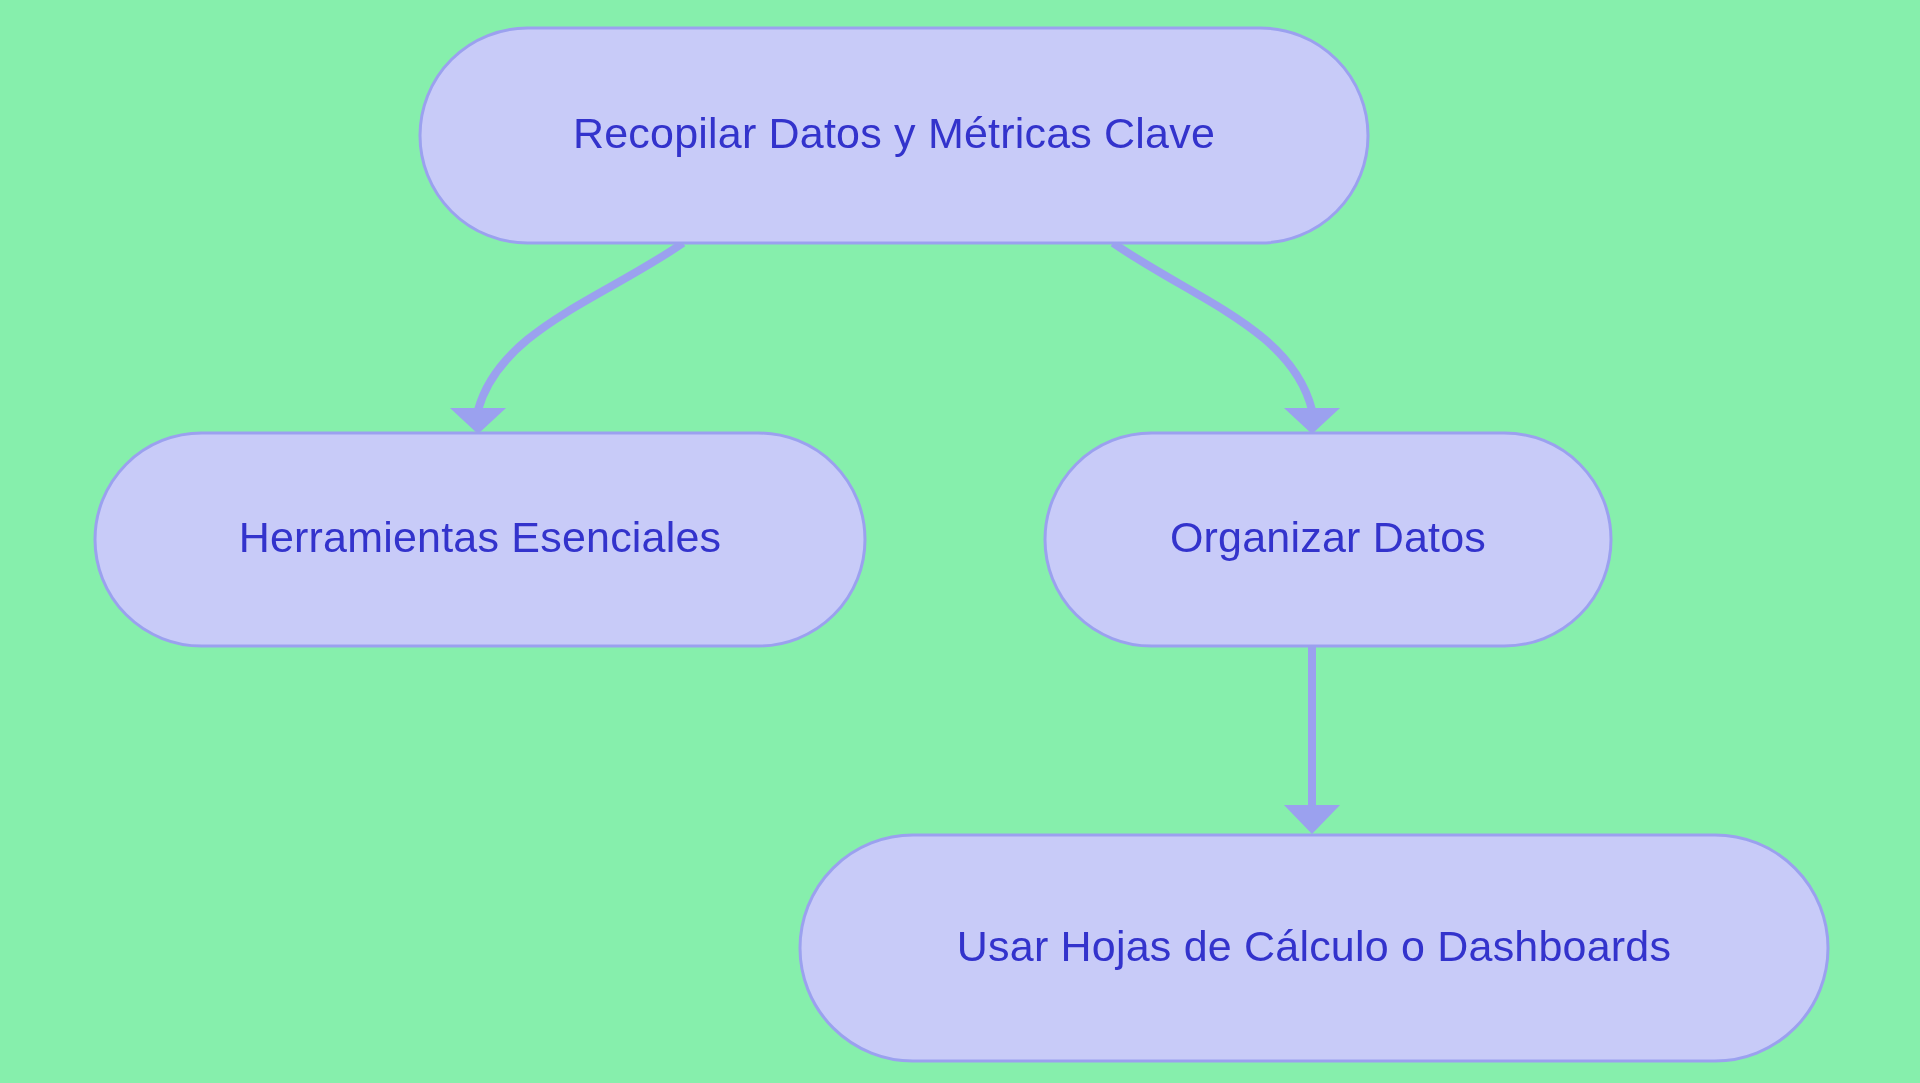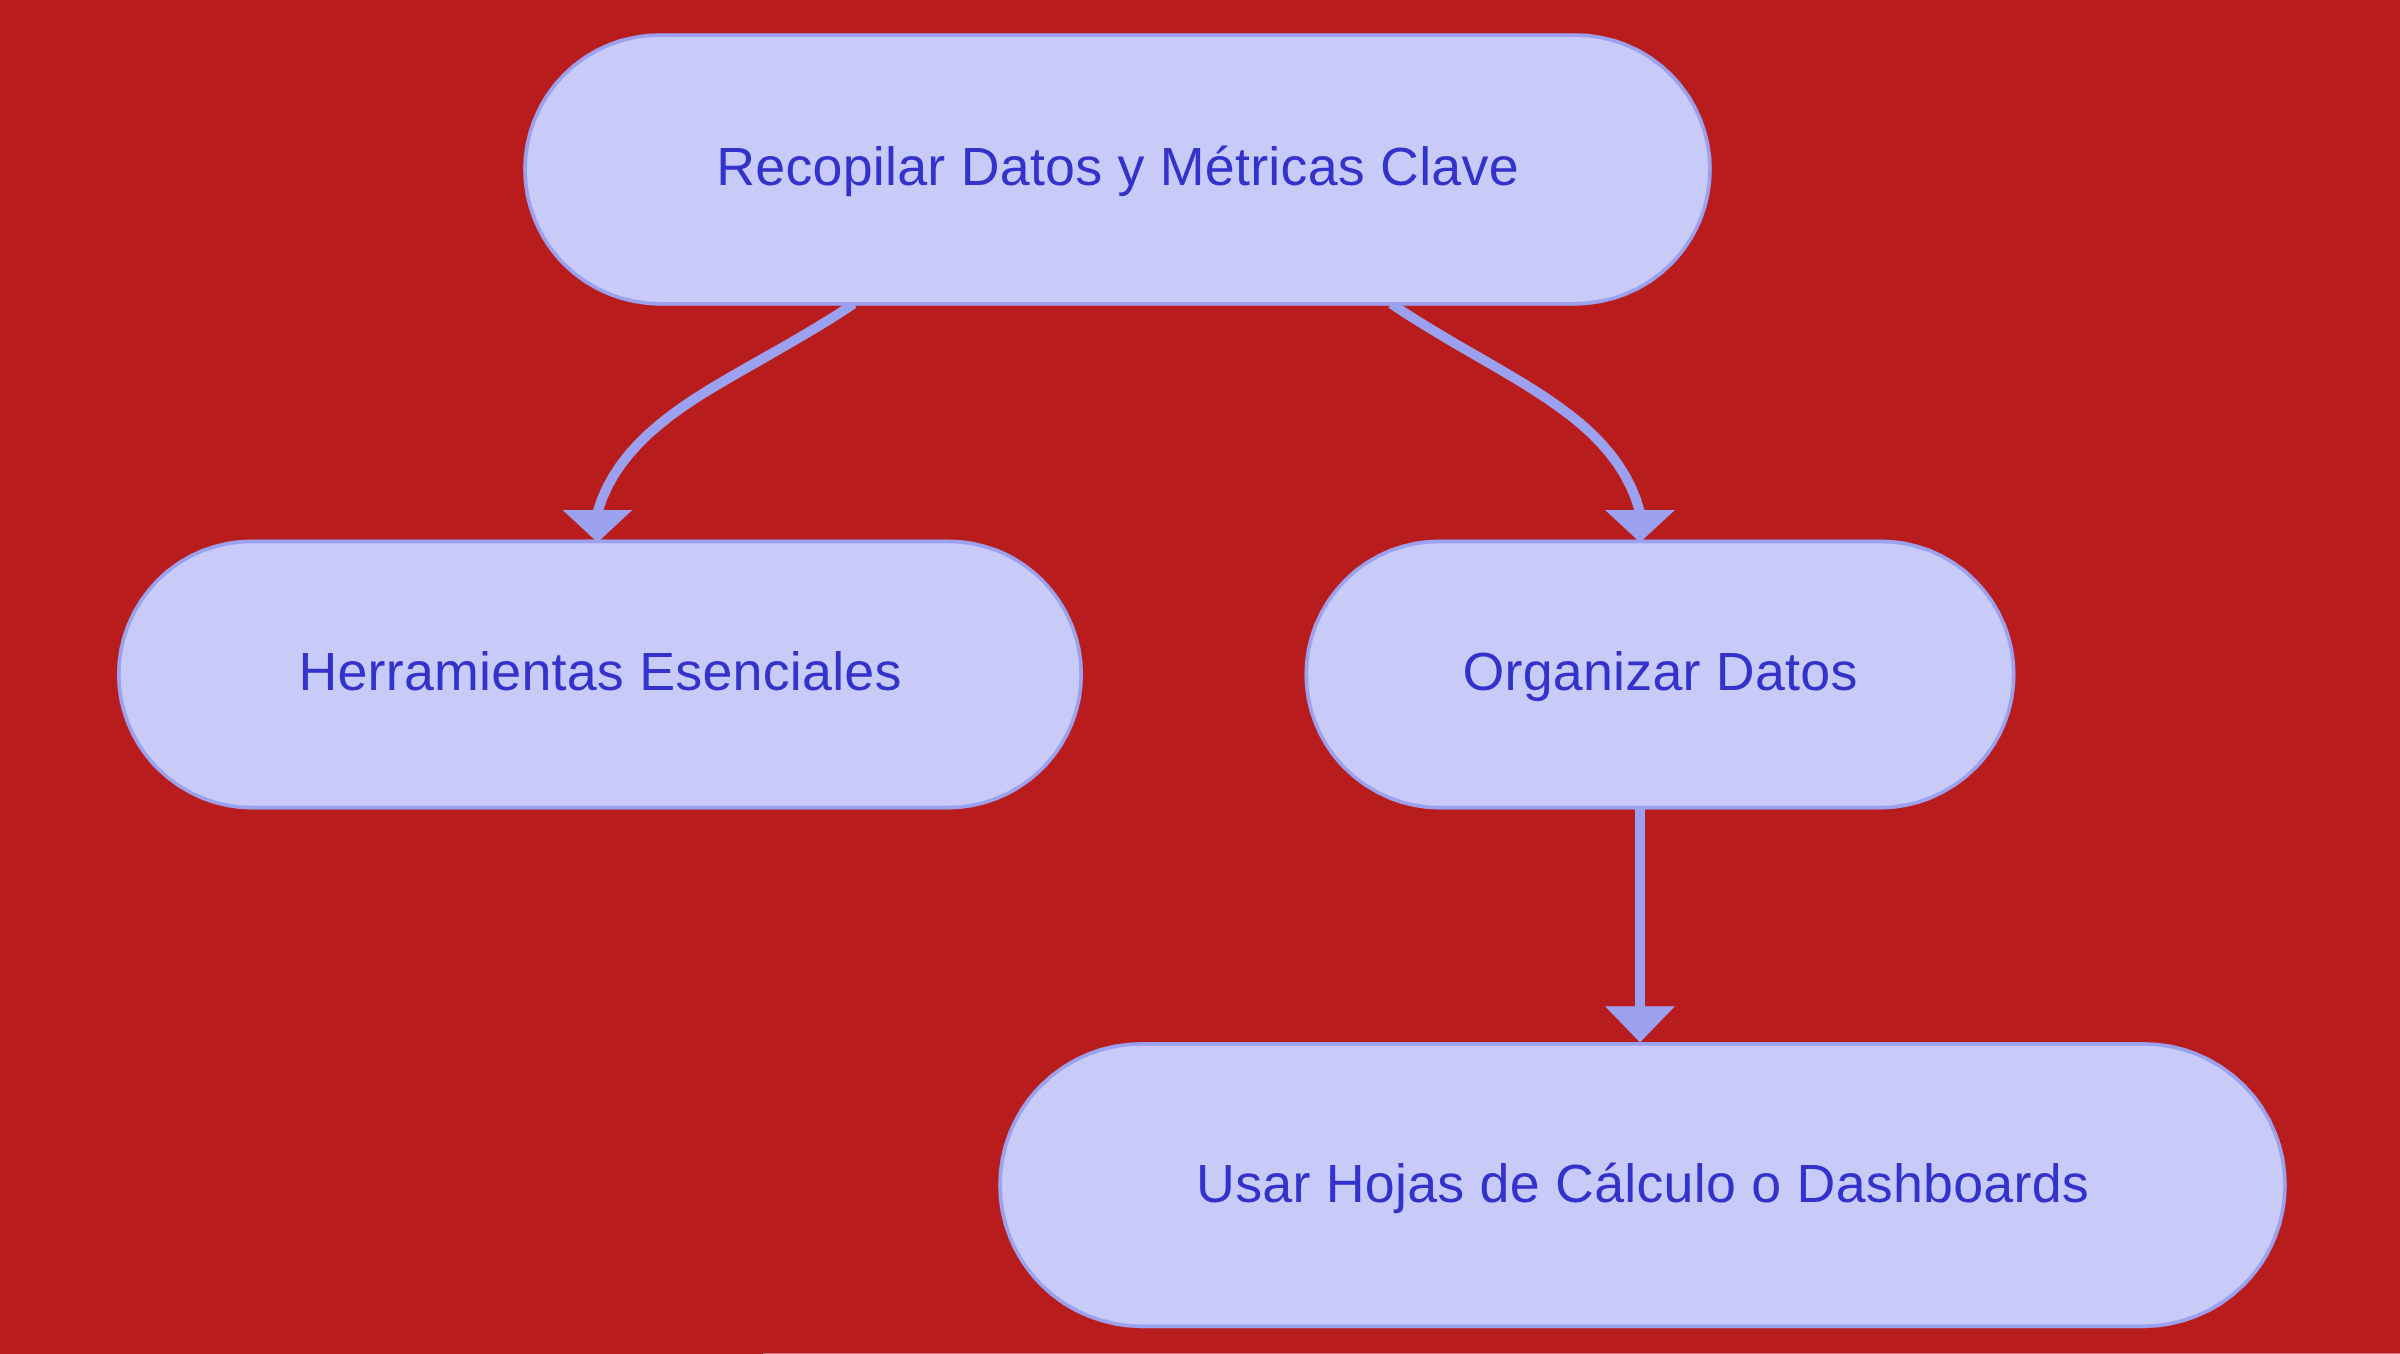--- a/index.html
+++ b/index.html
@@ -4,21 +4,21 @@
 <style>
   html, body {
     margin: 0;
     padding: 0;
     background: #ffffff;
   }
   #diagram-root {
     position: relative;
     width: 1920px;
     height: 1083px;
-    background: #b91c1c;
+    background: #86efac;
     overflow: hidden;
     font-family: "Liberation Sans", "DejaVu Sans", sans-serif;
   }
   #flow-svg {
     position: absolute;
     left: 0;
     top: 0;
     width: 1920px;
     height: 1083px;
   }

